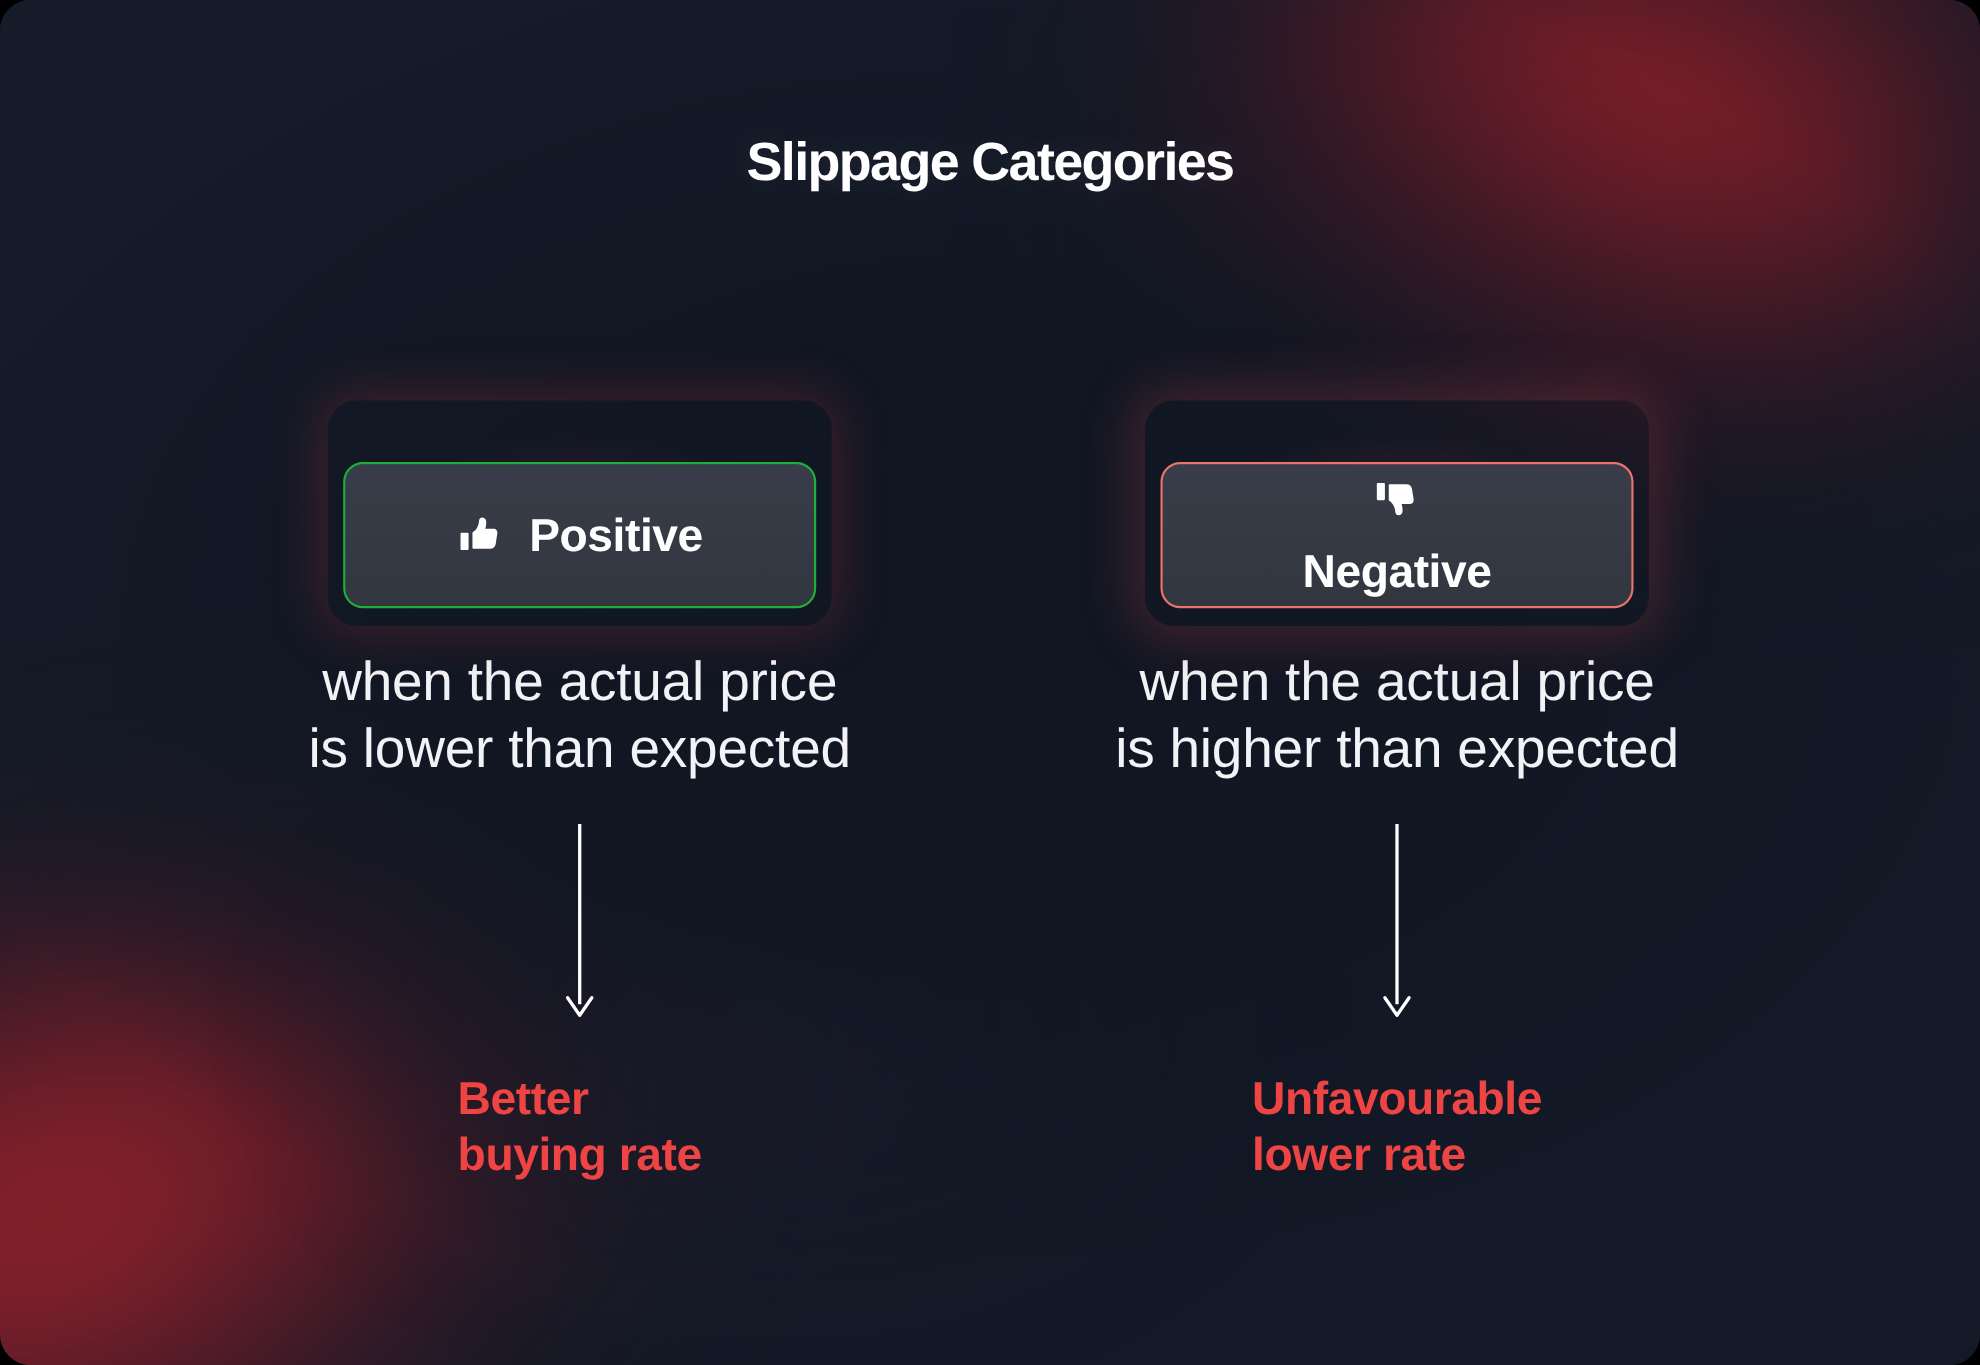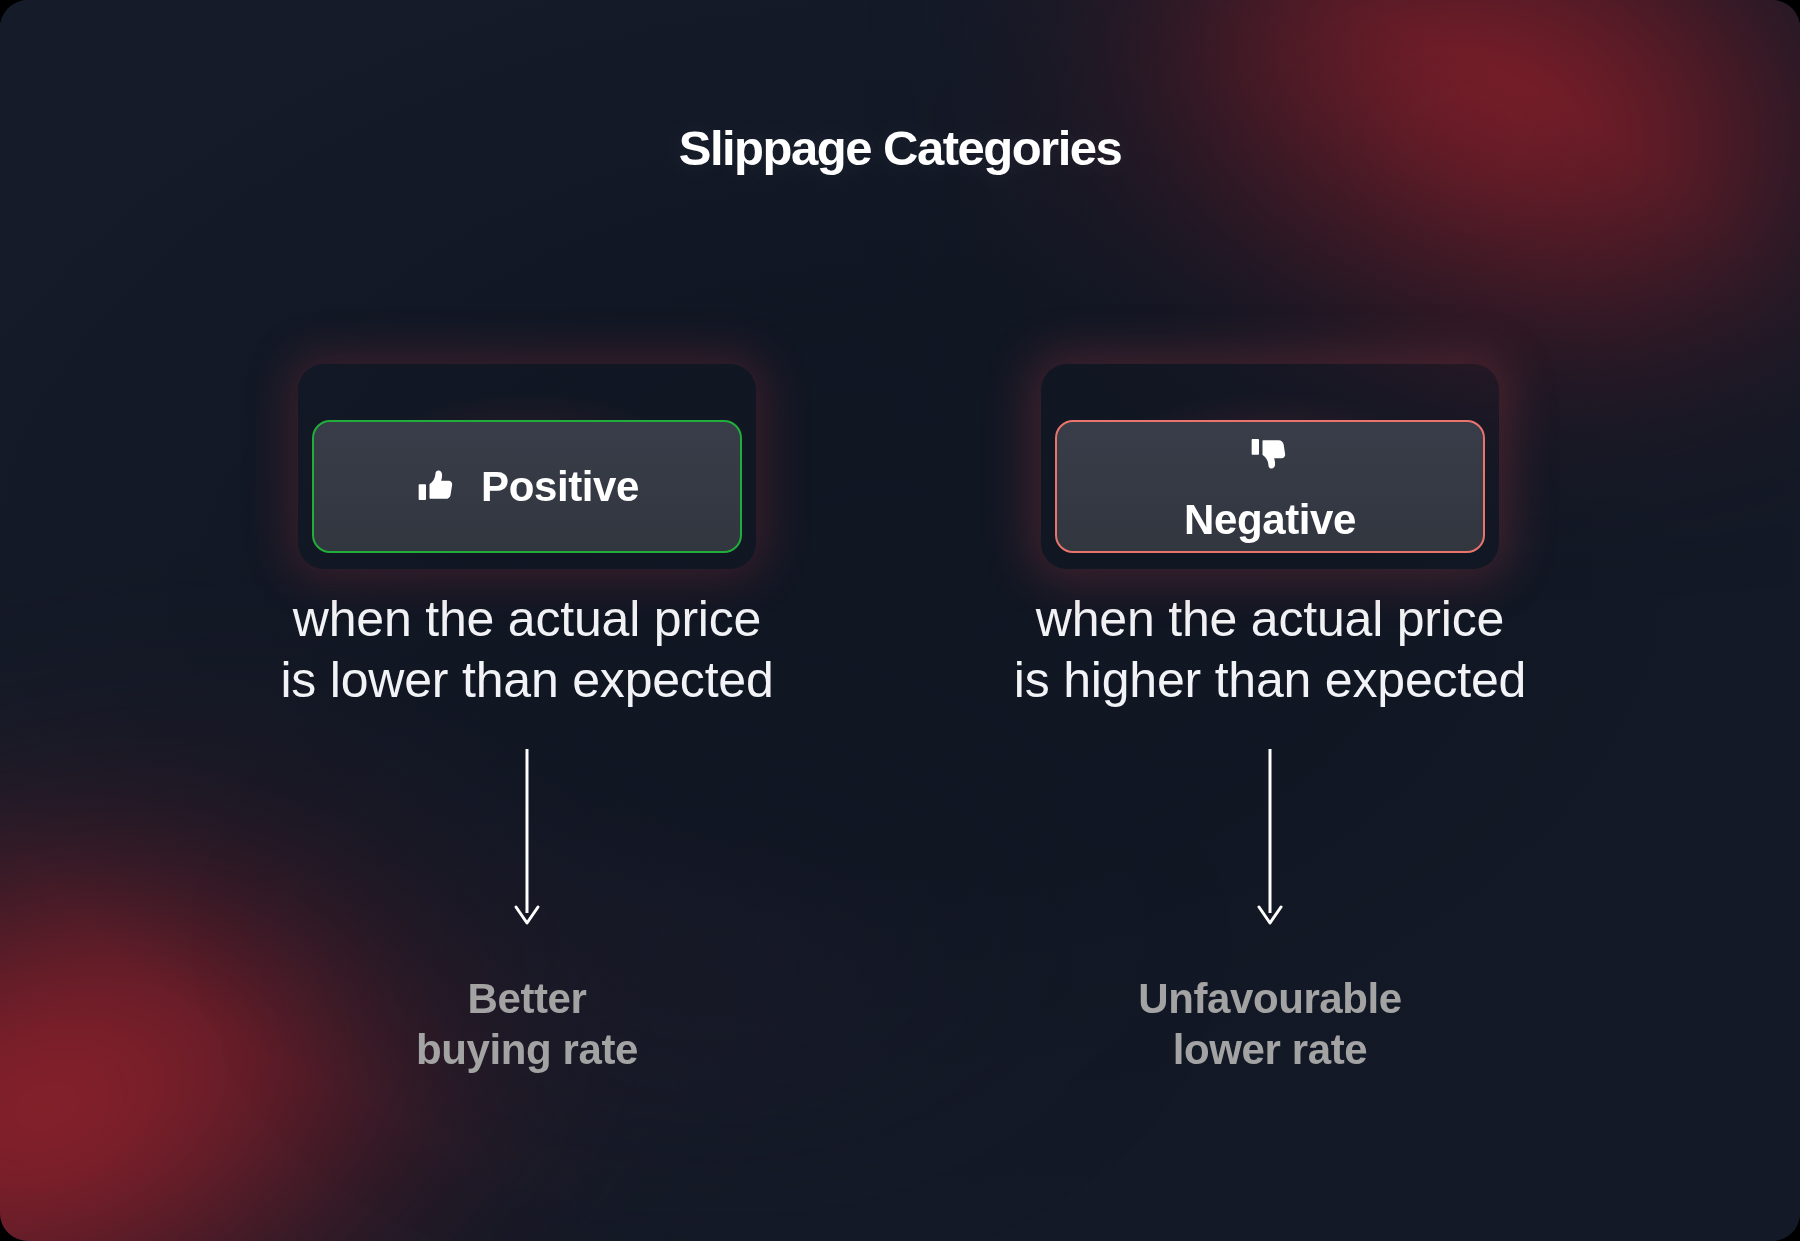--- a/index.html
+++ b/index.html
@@ -195,22 +195,21 @@
 
   .arrow {
     margin-top: 36px;
     width: 40px;
     height: 182px;
   }
   .arrow svg { display: block; }
 
   .outcome {
     margin-top: 44px;
-    text-align: center;
-    color: #a3a3a3;
+    color: #ef4444;
     font-size: 42px;
     font-weight: bold;
     line-height: 1.22;
     letter-spacing: -0.4px;
     white-space: pre-line;
   }
 </style>
 </head>
 <body>
 

